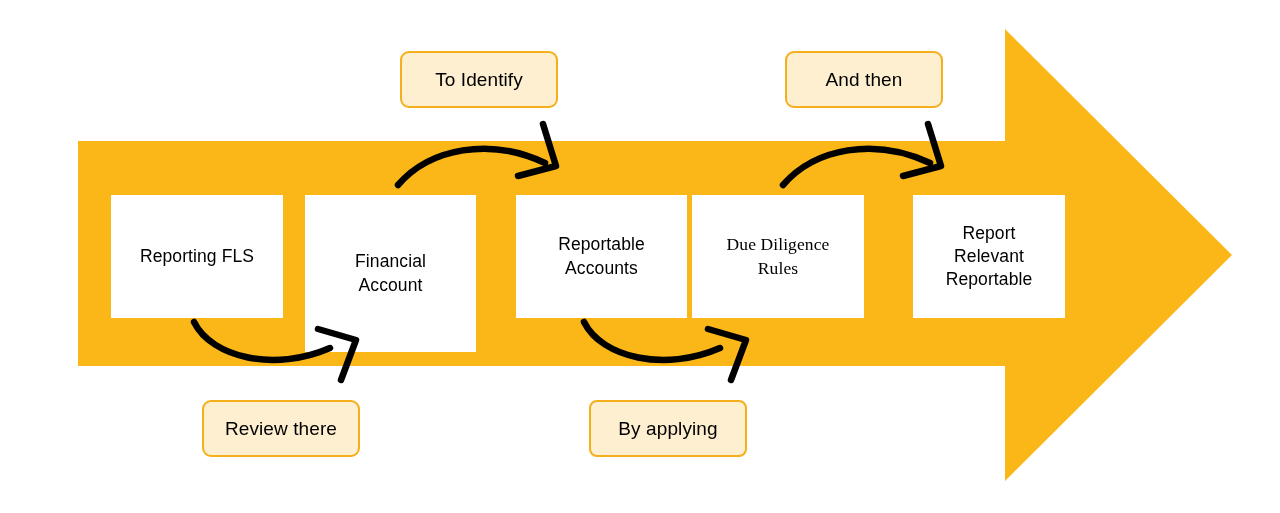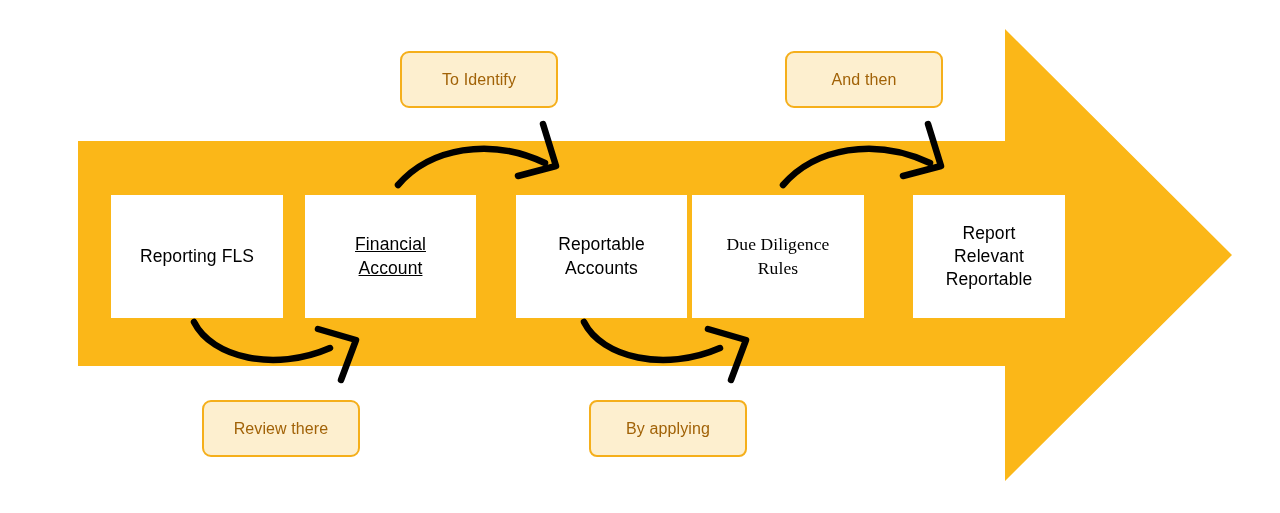--- a/index.html
+++ b/index.html
@@ -46,40 +46,40 @@
   .callout {
     position: absolute;
     z-index: 4;
     background: #FDEFCF;
     border: 2.5px solid #F5AF1B;
     border-radius: 9px;
     display: flex;
     align-items: center;
     justify-content: center;
     text-align: center;
-    font-size: 16px;
-    color: #a16207;
+    font-size: 19px;
+    color: #000000;
     box-sizing: border-box;
     letter-spacing: 0.1px;
   }
 </style>
 </head>
 <body>
 
 <div id="canvas">
 
   <svg class="layer arrow-svg" viewBox="0 0 1280 513">
     <polygon points="78,141 1005,141 1005,29 1232,255 1005,481 1005,366 78,366" fill="#FBB718"></polygon>
   </svg>
 
   <div class="step-box" style="left:111px; top:195px; width:172px; height:123px;">
     <span>Reporting FLS</span>
   </div>
 
-  <div class="step-box" style="left:305px; top:195px; width:171px; height:123px;text-decoration:underline;">
+  <div class="step-box" style="left:305px; top:195px; width:171px; height:157px;">
     <span>
       <span>Financial</span><br>
       <span>Account</span>
     </span>
   </div>
 
   <div class="step-box" style="left:516px; top:195px; width:171px; height:123px;">
     <span>
       <span>Reportable</span><br>
       <span>Accounts</span>

